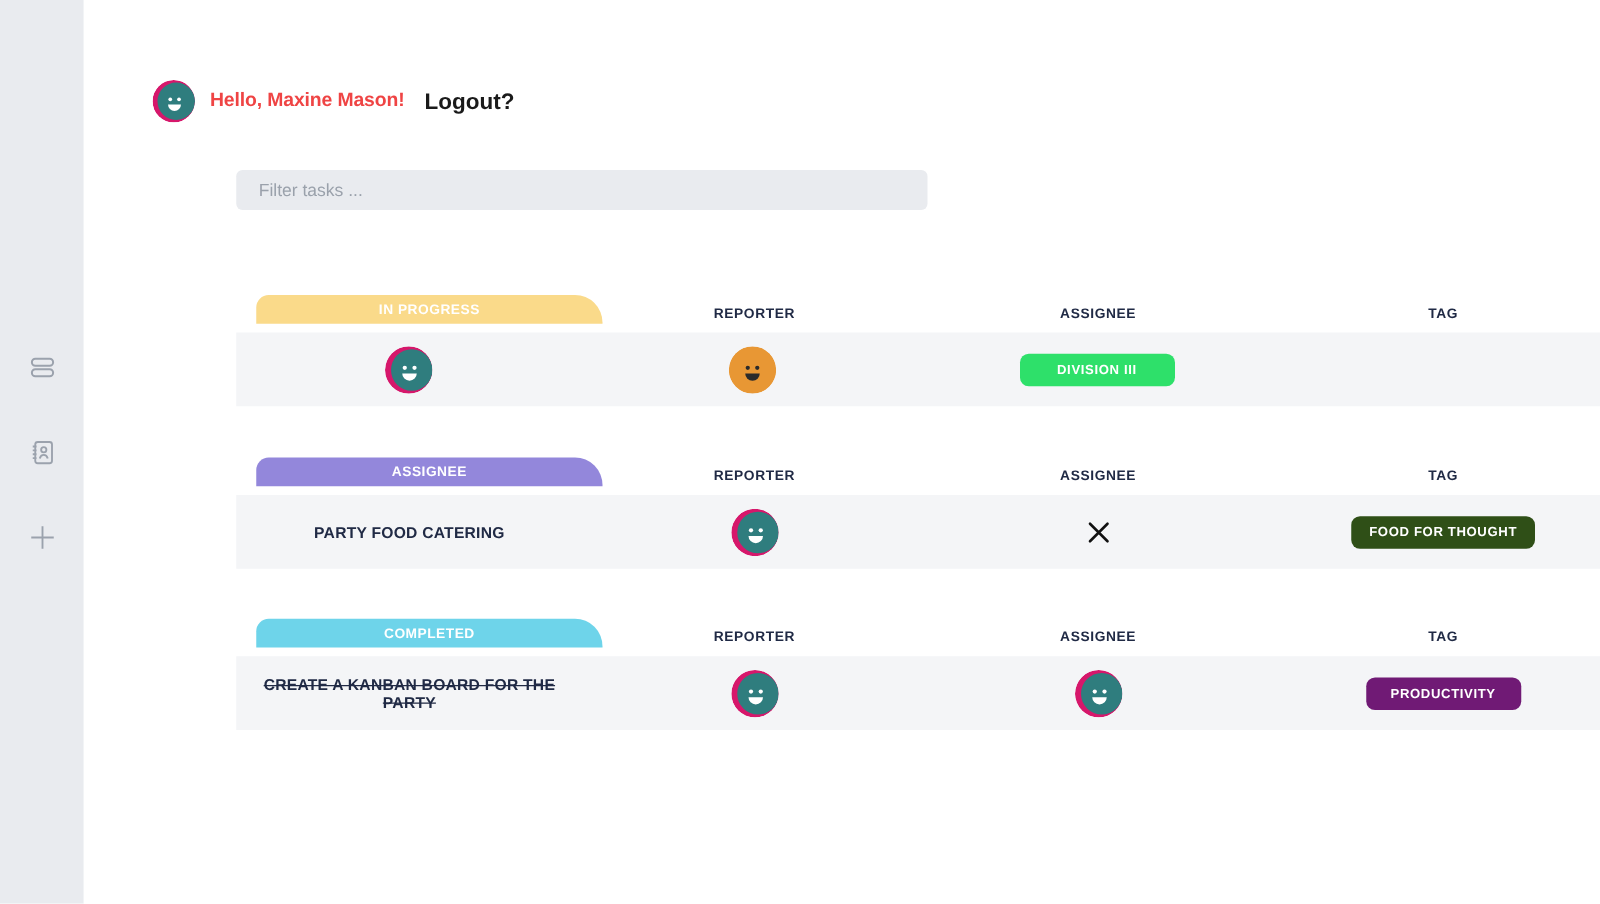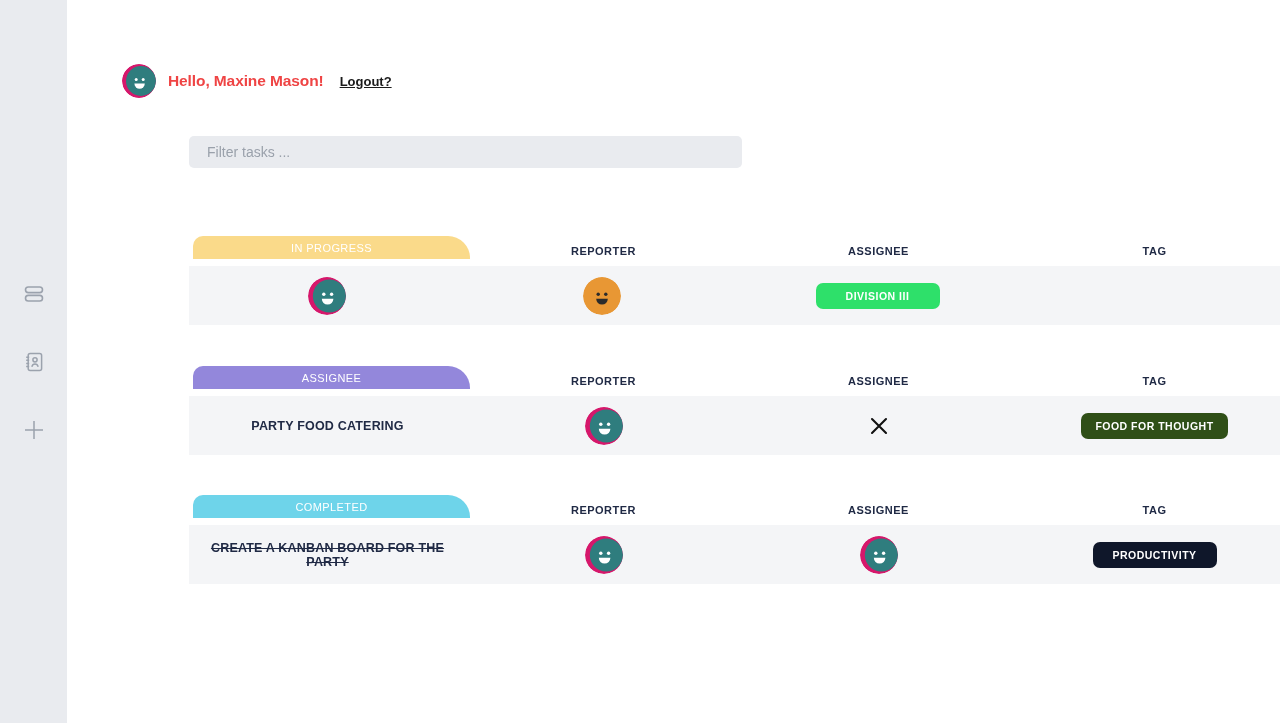--- a/index.html
+++ b/index.html
@@ -61,24 +61,23 @@
     gap: 12px;
   }
   .greet-text {
     font-size: 15.5px;
     font-weight: bold;
     color: #ef4444;
     letter-spacing: -0.1px;
     white-space: nowrap;
   }
   .logout-link {
-    font-size: 13px;
+    font-size: 18px;
     font-weight: bold;
     color: #1a1a1a;
-    text-decoration: underline;
     cursor: pointer;
     white-space: nowrap;
     margin-left: 4px;
   }
   #board-title {
     font-size: 14.5px;
     font-weight: bold;
     color: #1f1f1f;
     letter-spacing: -0.1px;
     white-space: nowrap;
@@ -113,30 +112,30 @@
     font-family: "Liberation Sans", sans-serif;
     font-size: 14px;
     color: #5b6472;
   }
   #filter-input::placeholder { color: #9aa1ab; opacity: 1; }
 
   
   .section { position: absolute; left: 122px; width: 1104px; }
   .status-tab {
     position: absolute;
-    left: 4px; top: 0;
+    left: 16px; top: 0;
     width: 277px;
     height: 23px;
     border-radius: 10px 22px 0 0;
     display: flex;
     align-items: center;
     justify-content: center;
     color: #ffffff;
     font-size: 11px;
-    font-weight: normal;
+    font-weight: bold;
     letter-spacing: 0.4px;
     cursor: pointer;
   }
   .col-heads {
     position: absolute;
     left: 277px; top: 0;
     width: 827px;
     height: 30px;
     display: flex;
     align-items: center;
@@ -355,19 +354,19 @@
             <svg width="38" height="38" viewBox="0 0 38 38">
               <circle cx="19" cy="19" r="19" fill="#d6176b"></circle>
               <circle cx="21.4" cy="19" r="16.6" fill="#2f7d7e"></circle>
               <circle cx="15.8" cy="17.2" r="1.7" fill="#ffffff"></circle>
               <circle cx="23.6" cy="17.2" r="1.7" fill="#ffffff"></circle>
               <path d="M13.8 21.8h11.6a5.8 5.8 0 0 1-11.6 0z" fill="#ffffff"></path>
             </svg>
           </span>
         </div>
         <div class="cell cell-tag">
-          <span class="tag-pill" style="background:#0f172a;">PRODUCTIVITY</span>
+          <span class="tag-pill" style="background:#701a75;">PRODUCTIVITY</span>
         </div>
       </div>
     </div>
 
   </div>
 </div>
 
 </body></html>

